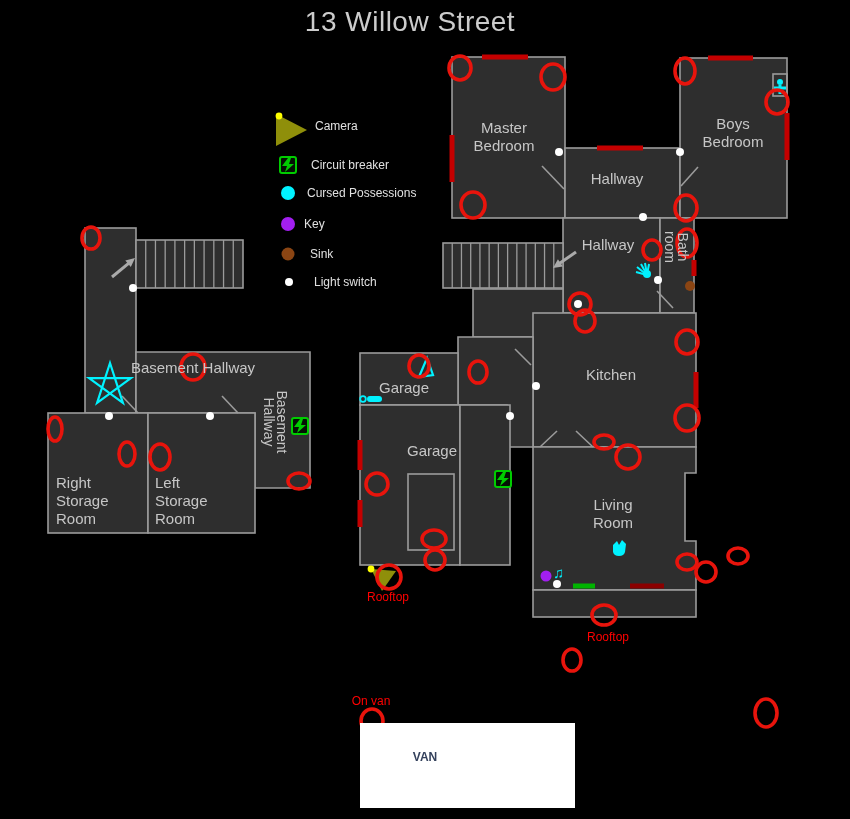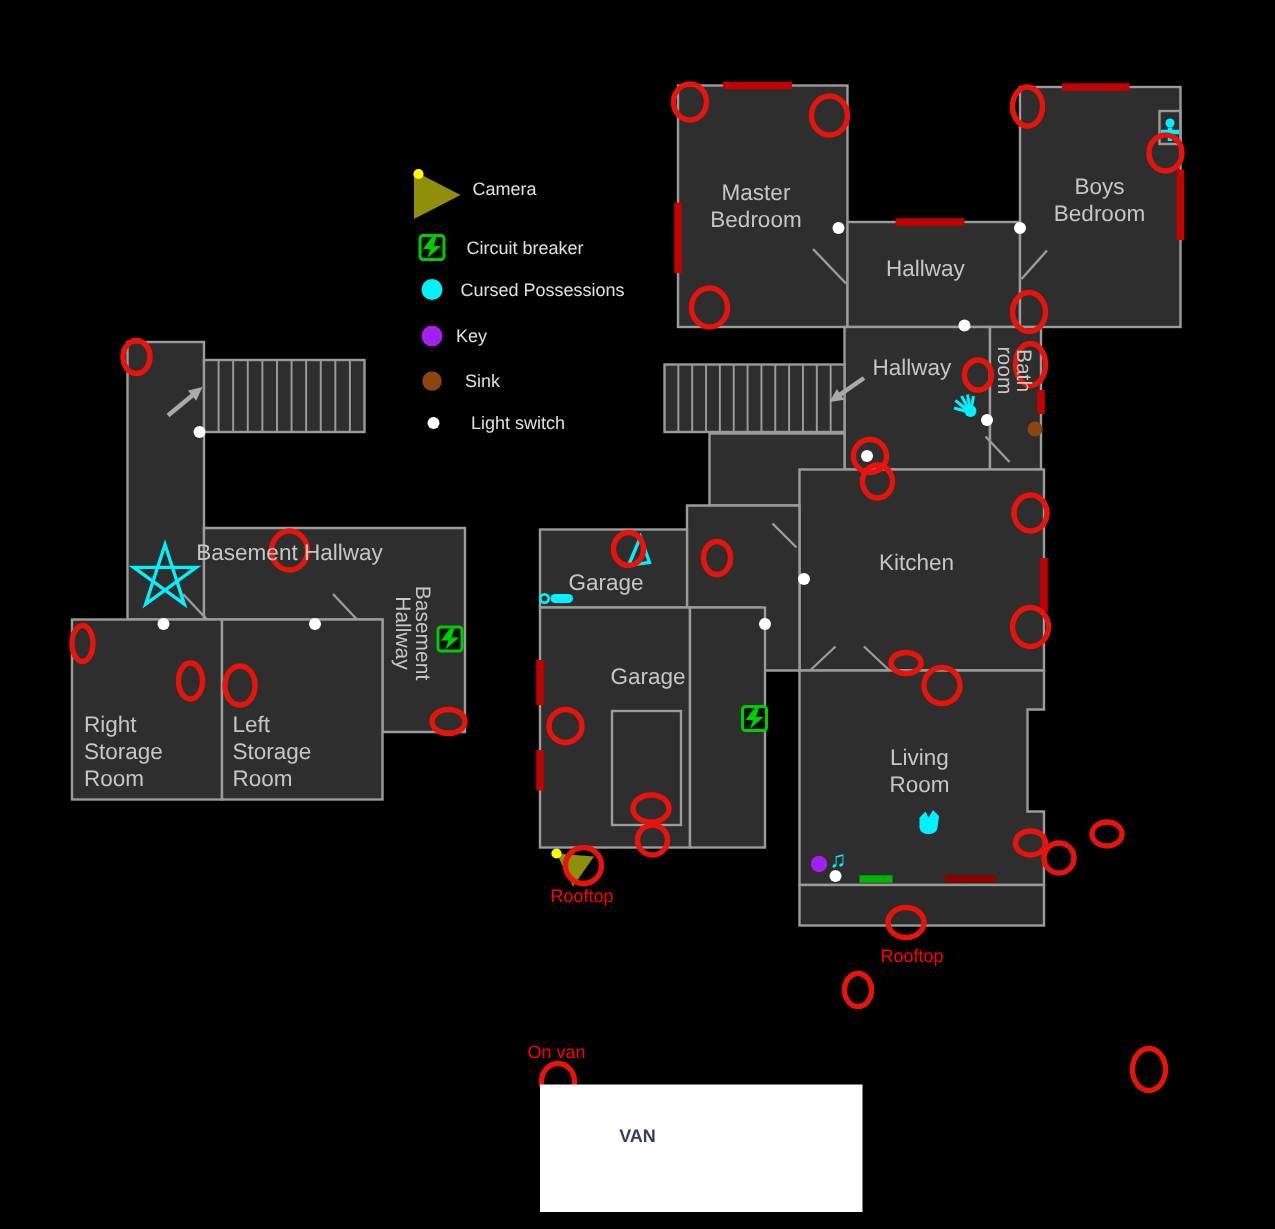--- a/index.html
+++ b/index.html
@@ -7,20 +7,21 @@
          font-family:"Liberation Sans",sans-serif;}
   .title{position:absolute;top:6px;left:0;width:820px;text-align:center;
          font-size:28px;color:#cccccc;letter-spacing:0.5px;}
   svg{position:absolute;top:0;left:0;}
   svg text{font-family:"Liberation Sans",sans-serif;}
 </style>
 </head>
 <body>
 
 <div class="stage">
+  <div class="title">13 Willow Street</div>
   <svg id="map" width="850" height="819" viewBox="0 0 850 819">
     <g id="rooms-layer">
         <rect x="452" y="57" width="113" height="161" fill="#2e2e2e" stroke="#9b9b9b" stroke-width="1.6"></rect>
         <rect x="565" y="148" width="115" height="70" fill="#2e2e2e" stroke="#9b9b9b" stroke-width="1.6"></rect>
         <rect x="680" y="58" width="107" height="160" fill="#2e2e2e" stroke="#9b9b9b" stroke-width="1.6"></rect>
         <rect x="773" y="74" width="14" height="22" fill="none" stroke="#9b9b9b" stroke-width="1.6"></rect>
         <rect x="563" y="218" width="97" height="95" fill="#2e2e2e" stroke="#9b9b9b" stroke-width="1.6"></rect>
         <rect x="660" y="218" width="34" height="95" fill="#2e2e2e" stroke="#9b9b9b" stroke-width="1.6"></rect>
         <rect x="473" y="289" width="90" height="48" fill="#2e2e2e" stroke="#9b9b9b" stroke-width="1.6"></rect>
         <rect x="533" y="313" width="163" height="134" fill="#2e2e2e" stroke="#9b9b9b" stroke-width="1.6"></rect>

